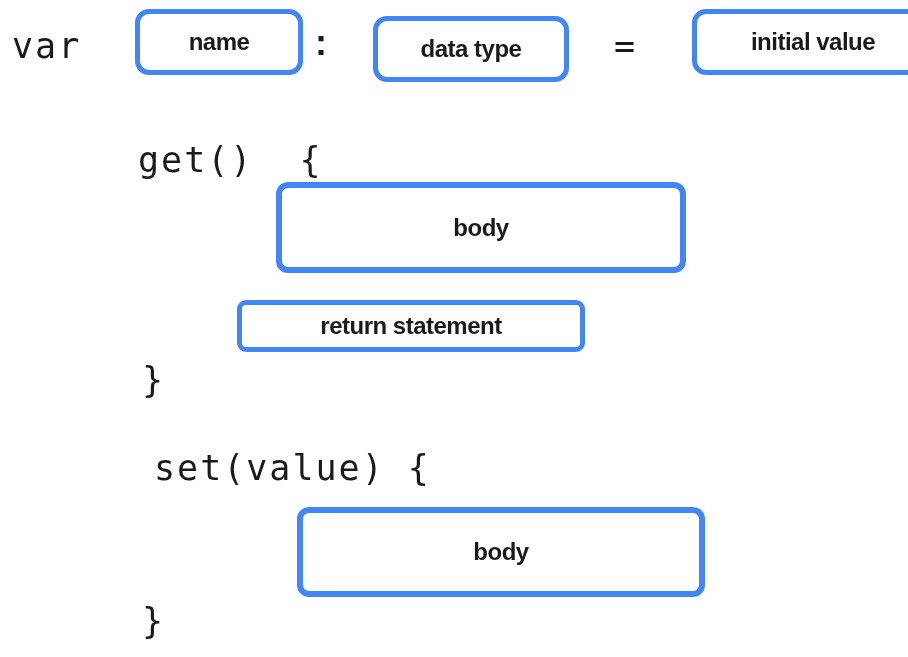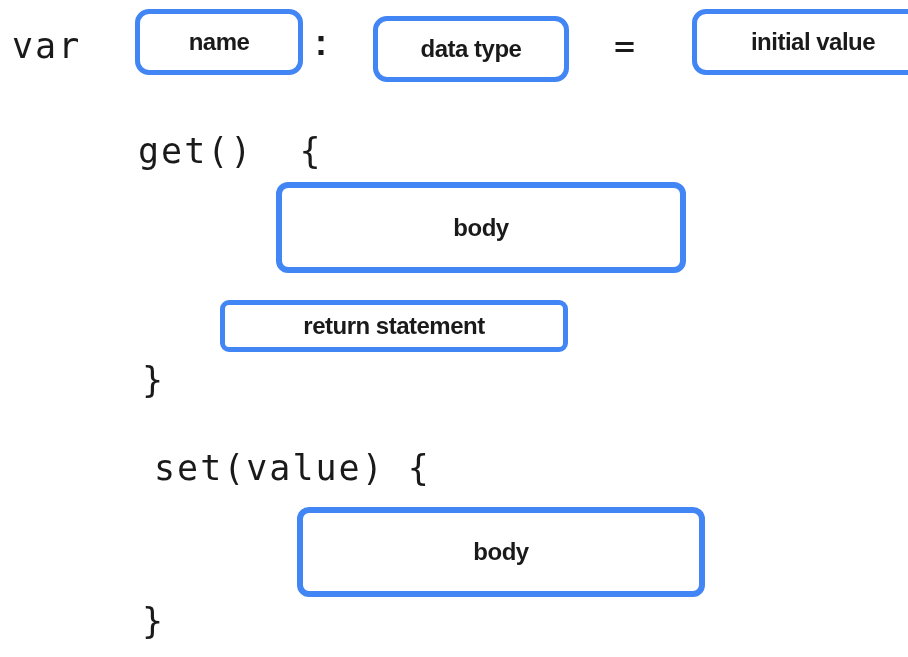--- a/index.html
+++ b/index.html
@@ -63,23 +63,23 @@
     white-space: nowrap;
   }
   
   .pos-var            { left: 12px;  top: 26px; }
   .pos-name-box       { left: 135px; top: 9px;   width: 168px; height: 66px; }
   .pos-colon          { left: 315px; top: 25px; }
   .pos-type-box       { left: 373px; top: 9px;   width: 196px; height: 66px; margin-top: 7px; }
   .pos-equals         { left: 614px; top: 26px; }
   .pos-initial-box    { left: 692px; top: 9px;   width: 242px; height: 66px; }
   
-  .pos-get-open       { left: 138px; top: 131px; }
+  .pos-get-open       { left: 138px; top: 140px; }
   .pos-get-body-box   { left: 237px; top: 182px; width: 410px; height: 91px; }
-  .pos-return-box     { left: 220px; top: 300px; width: 348px; height: 52px; }
+  .pos-return-box     { left: 237px; top: 300px; width: 348px; height: 52px; }
   .pos-get-close      { left: 142px; top: 360px; }
   
   .pos-set-open       { left: 138px; top: 448px; margin-left: 16px; }
   .pos-set-body-box   { left: 258px; top: 507px; width: 408px; height: 90px; }
   .pos-set-close      { left: 142px; top: 601px; }
 </style>
 </head>
 <body>
 
 <div class="canvas">

